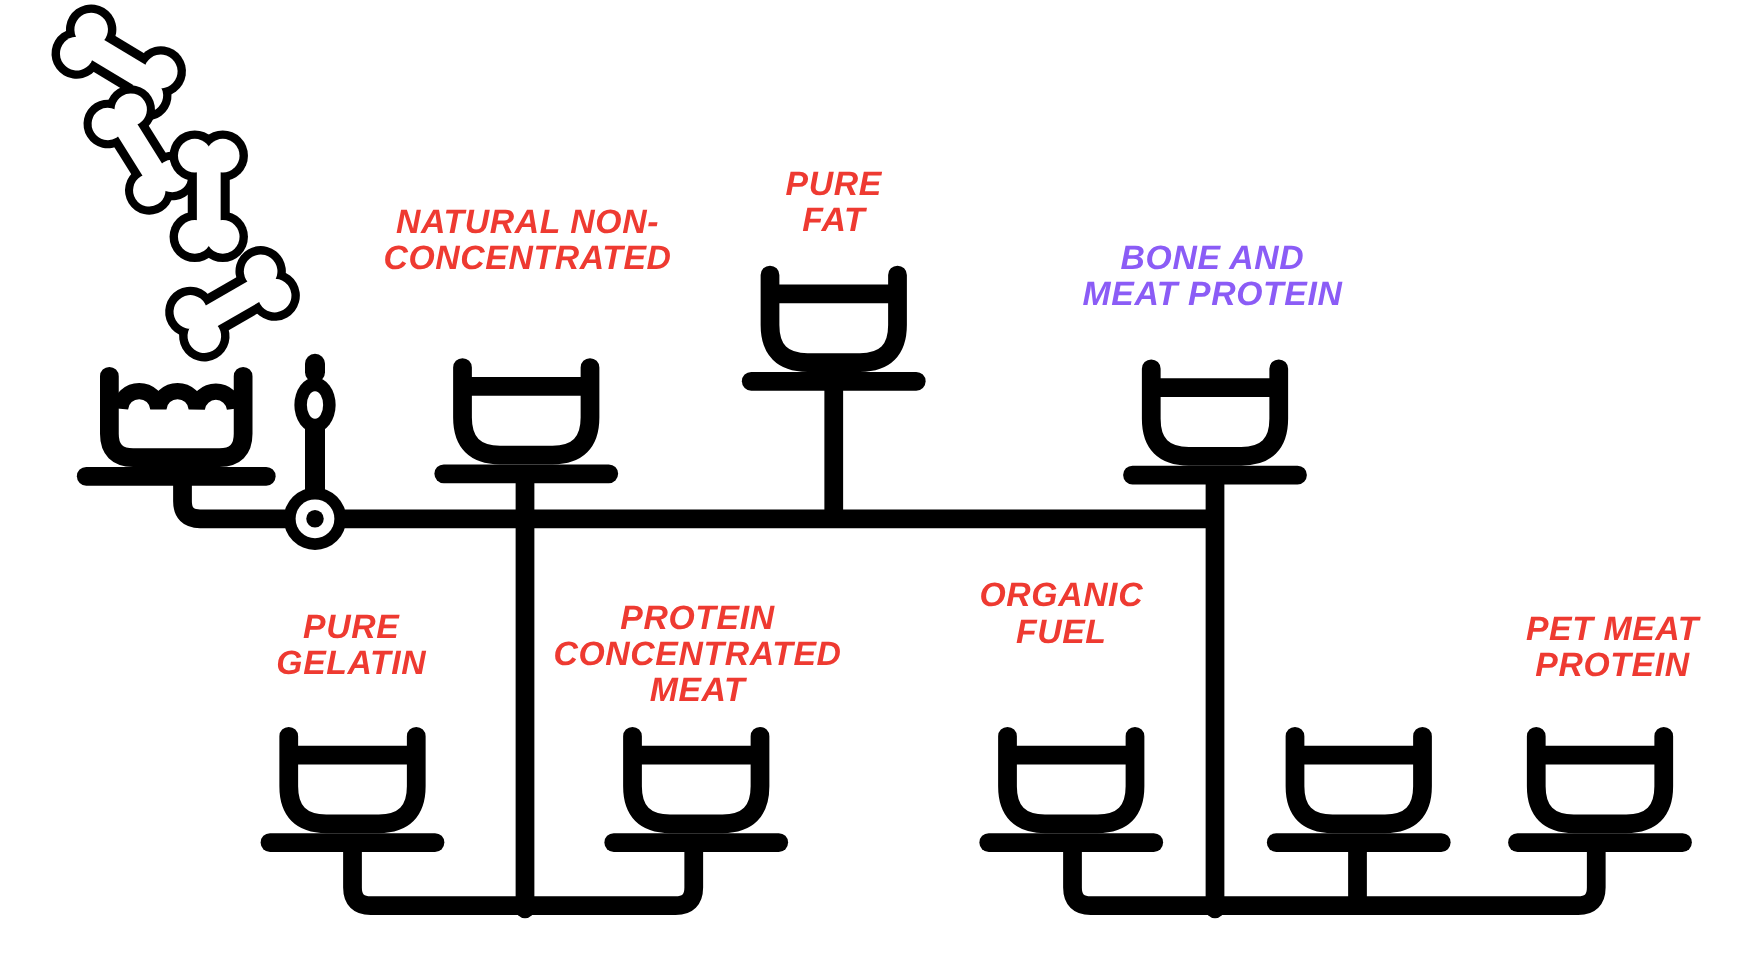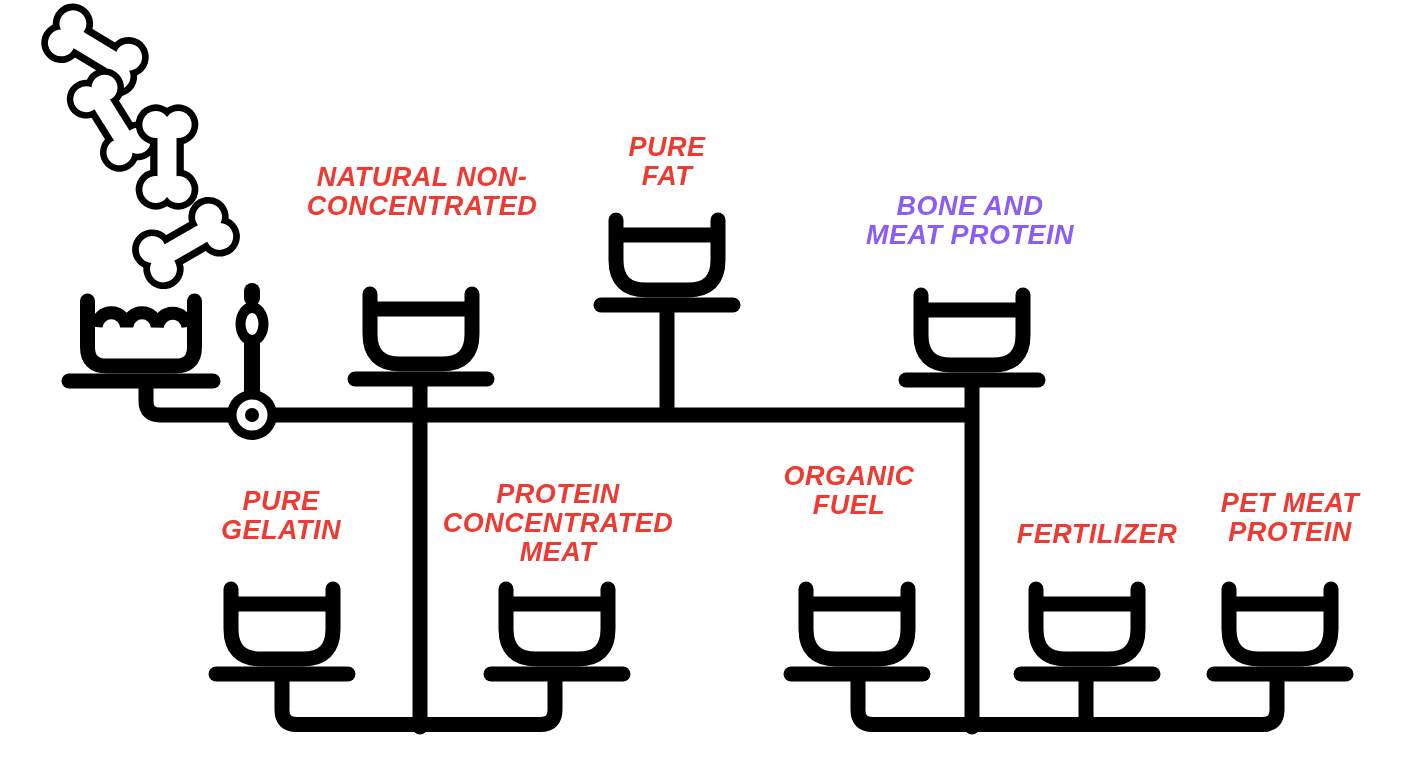--- a/index.html
+++ b/index.html
@@ -111,22 +111,19 @@
     <span>PROTEIN</span>
     <span>CONCENTRATED</span>
     <span>MEAT</span>
   </div>
 
   <div class="label" style="left: 849px; top: 462px; color: rgb(238, 58, 49);">
     <span>ORGANIC</span>
     <span>FUEL</span>
   </div>
 
-  <div class="label" style="left: 1097px; top: 520px; color: rgb(238, 58, 49);">
-    <span>FERTILIZER</span>
-  </div>
 
   <div class="label" style="left: 1290px; top: 489px; color: rgb(238, 58, 49);">
     <span>PET MEAT</span>
     <span>PROTEIN</span>
   </div>
 
 </div>
 
 </body></html>

